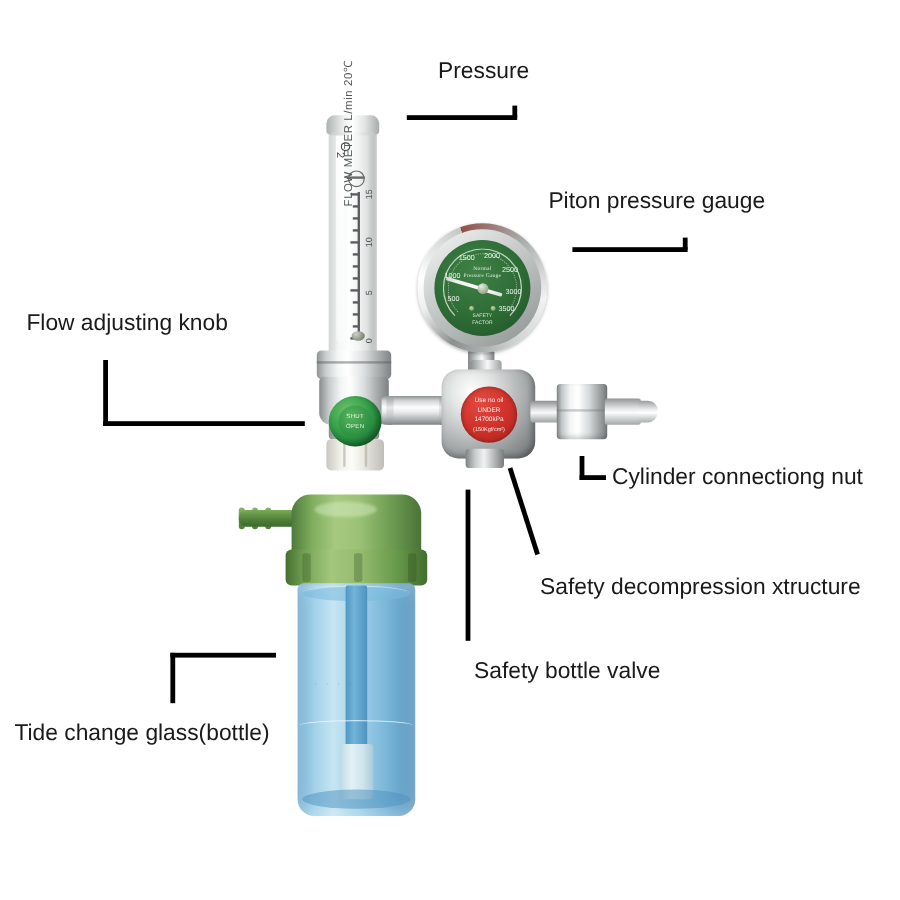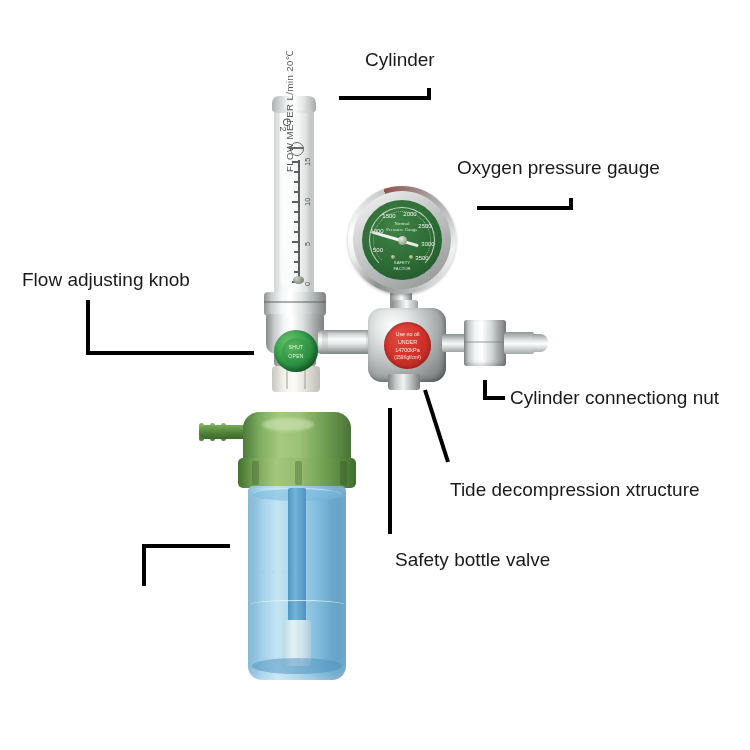--- a/index.html
+++ b/index.html
@@ -516,26 +516,27 @@
     color: rgba(50,95,130,.55);
     letter-spacing: 3px;
     font-family: "Liberation Sans", sans-serif;
   }
 </style>
 </head>
 <body>
 
 <div id="page">
 
-  <div class="label" style="left:365px; top:48px;">Cylinder</div>
-  <div class="label" style="left:457px; top:156px;">Oxygen pressure gauge</div>
-  <div class="label" style="left:22px; top:268px;">Flow adjusting knob</div>
+  <div class="label" style="left:365px; top:48px;">Pressure</div>
+  <div class="label" style="left:457px; top:156px;">Piton pressure gauge</div>
+  <div class="label" style="left:22px; top:258px;">Flow adjusting knob</div>
   <div class="label" style="left:510px; top:386px;text-align:right;">Cylinder connectiong nut</div>
-  <div class="label" style="left:450px; top:478px;">Tide decompression xtructure</div>
+  <div class="label" style="left:450px; top:478px;">Safety decompression xtructure</div>
   <div class="label" style="left:395px; top:548px;">Safety bottle valve</div>
+  <div class="label" style="left:12px; top:600px;">Tide change glass(bottle)</div>
 
   <div class="leader lead-h" style="left:339px; top:96px; width:92px;"></div>
   <div class="leader lead-v" style="left:427px; top:88px; height:10px;"></div>
 
   <div class="leader lead-h" style="left:477px; top:206px; width:96px;"></div>
   <div class="leader lead-v" style="left:569px; top:198px; height:10px;"></div>
 
   <div class="leader lead-v" style="left:86px; top:300px; height:55px;"></div>
   <div class="leader lead-h" style="left:86px; top:351px; width:168px;"></div>
 

